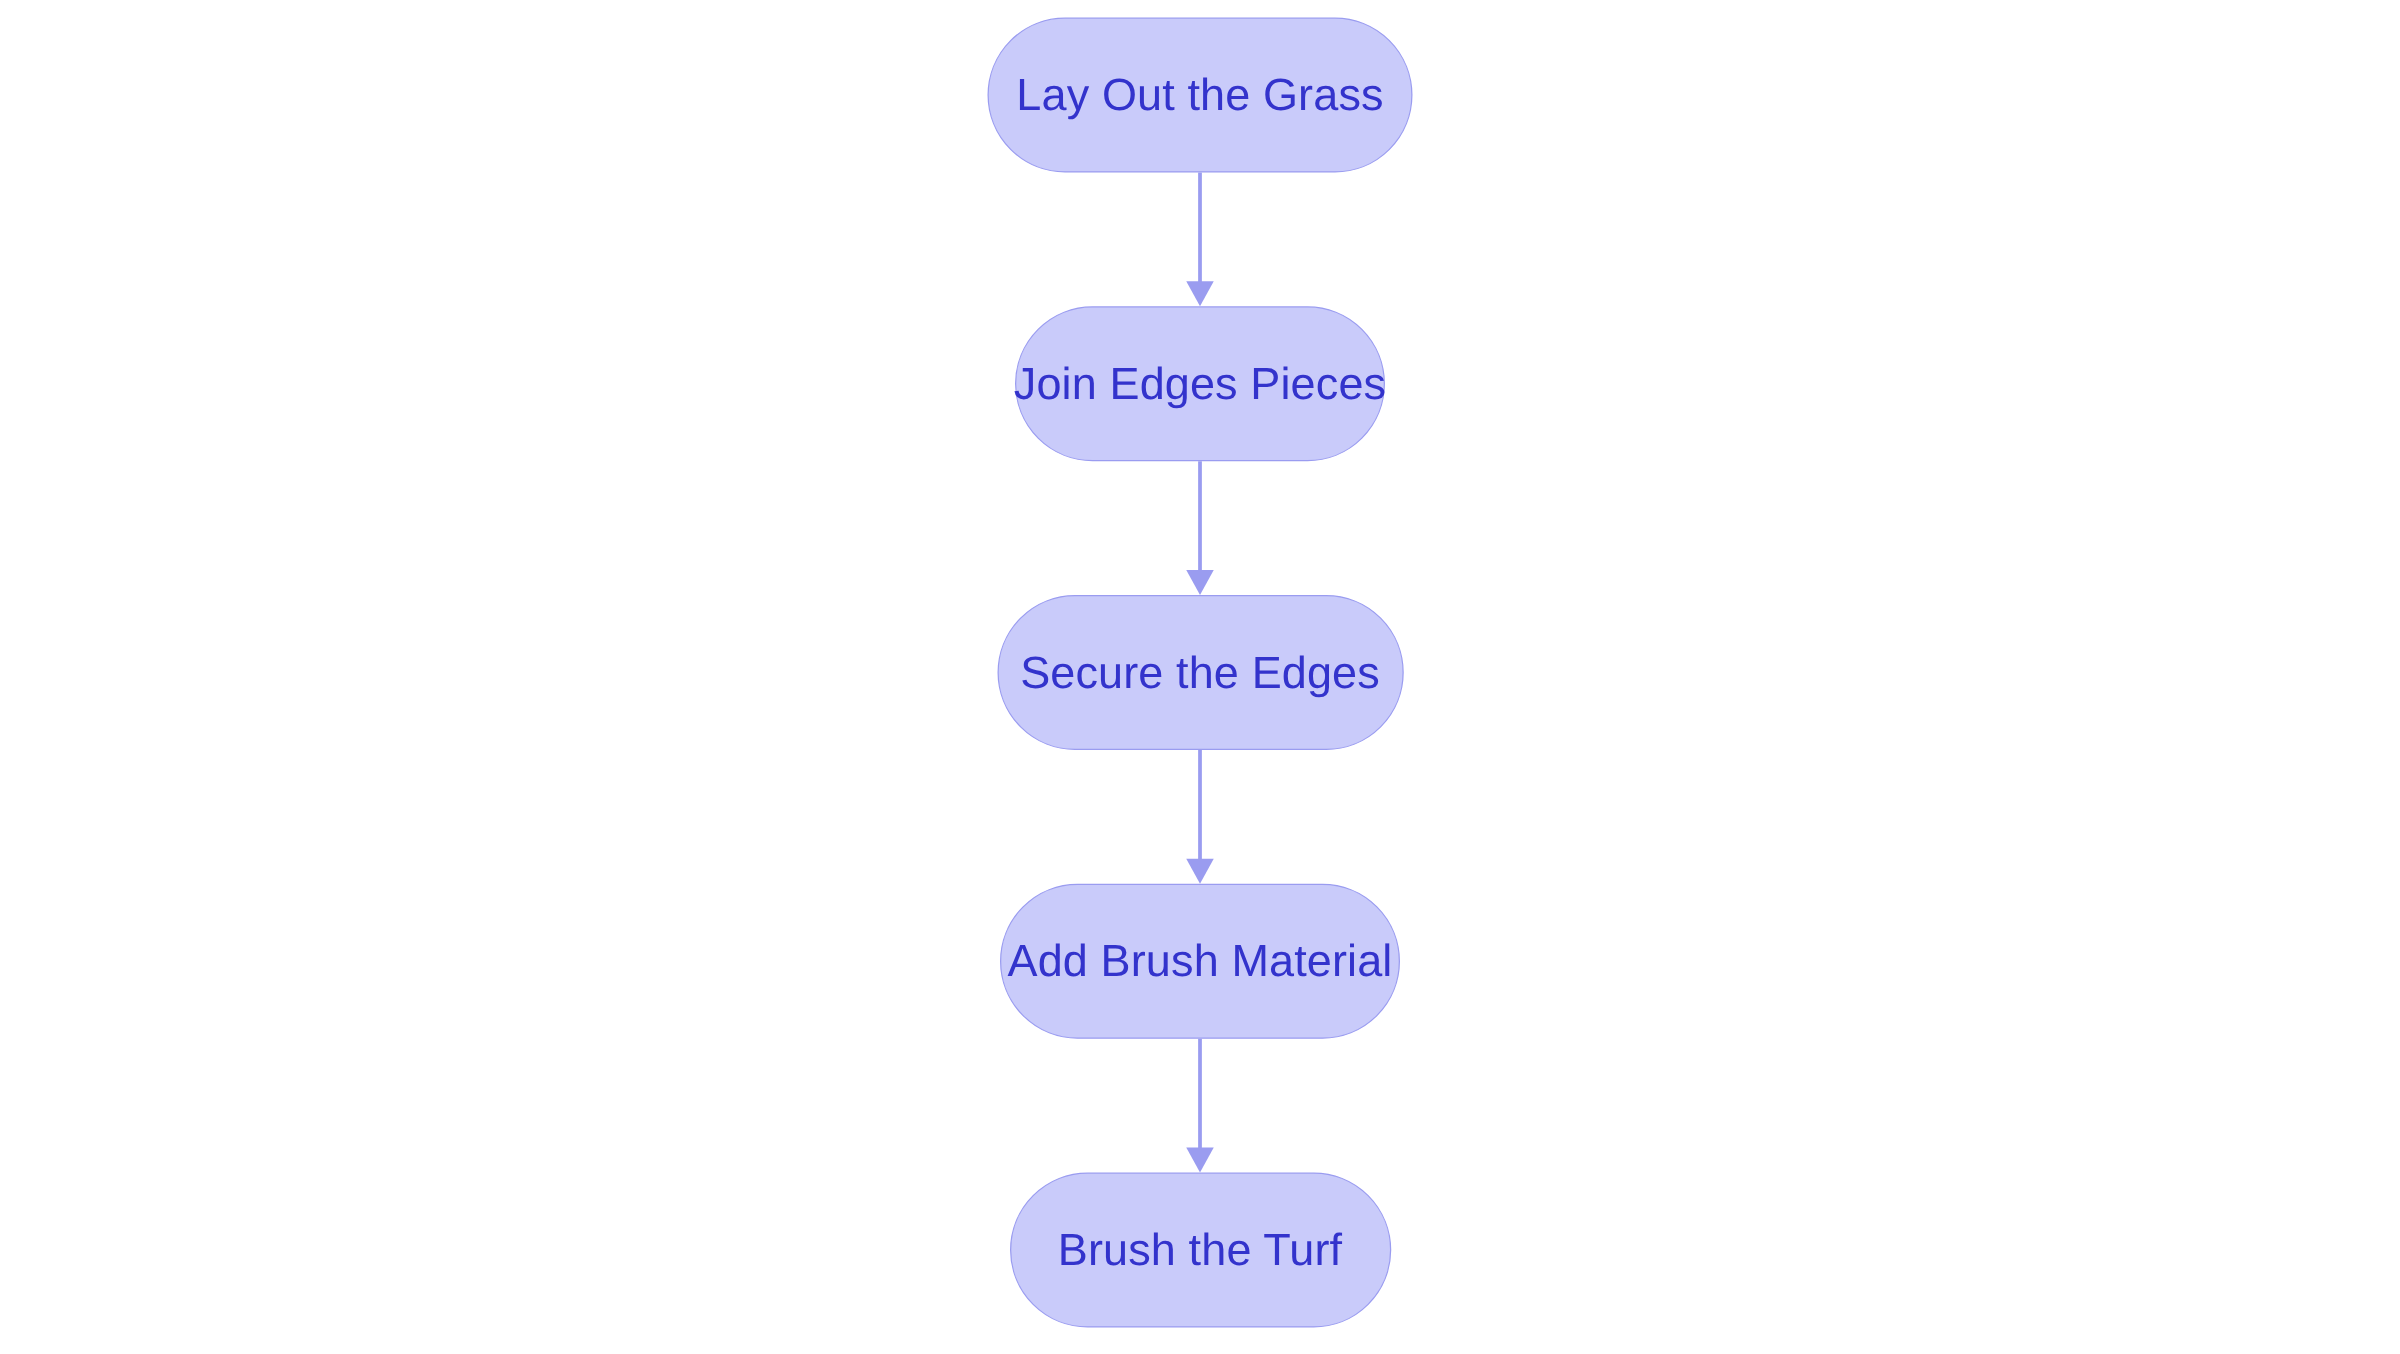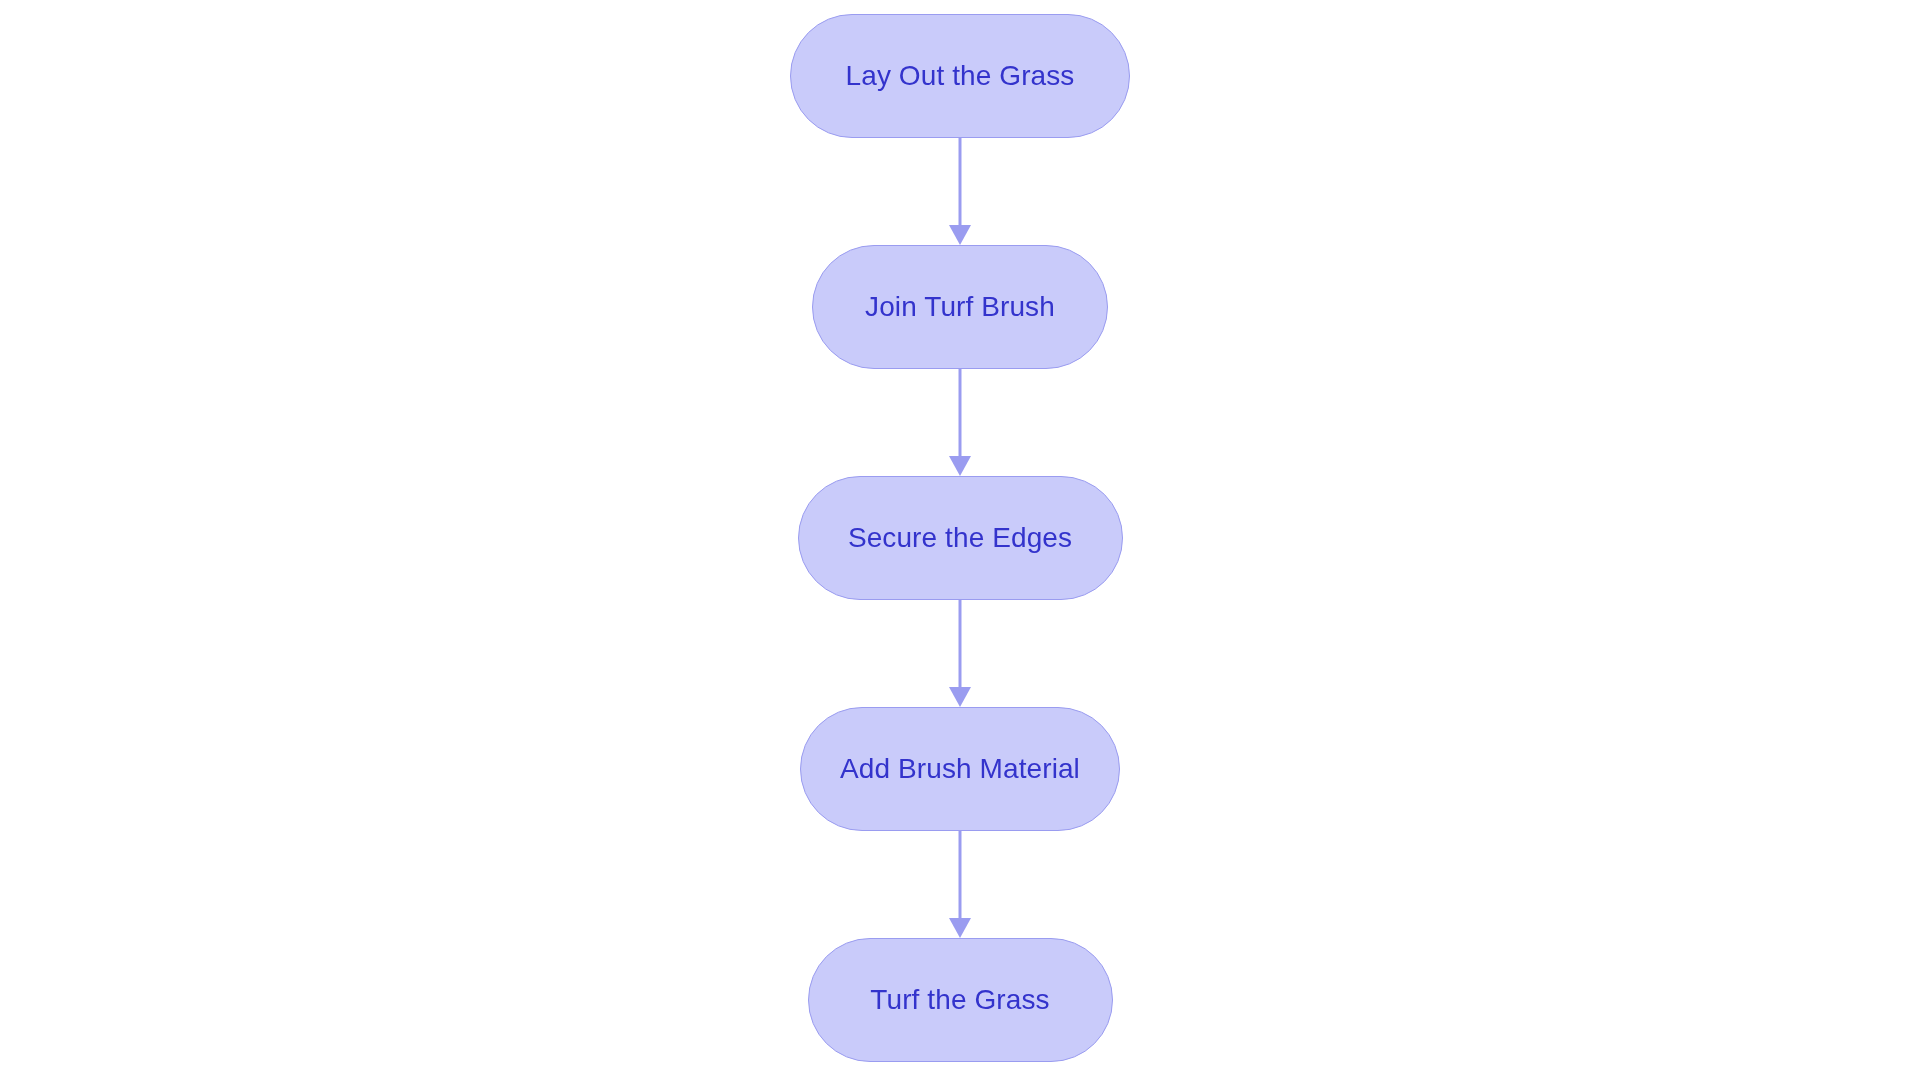--- a/index.html
+++ b/index.html
@@ -42,21 +42,21 @@
     justify-content: center;
     background: #c9cbfa;
     border: 1.6px solid #9a9cf0;
     border-radius: 62px;
     flex: 0 0 auto;
   }
 
   .node-label {
     color: #3333cc;
     font-family: "Liberation Sans", sans-serif;
-    font-size: 28px;
+    font-size: 36px;
     font-weight: 400;
     line-height: 1;
     letter-spacing: 0.1px;
     white-space: nowrap;
     padding: 0 38px;
   }
 
   
   .node.n0 { width: 340px; }
   .node.n1 { width: 296px; }
@@ -95,21 +95,21 @@
     </div>
 
     <div class="connector">
       <svg viewBox="0 0 24 107" xmlns="http://www.w3.org/2000/svg">
         <line x1="12" y1="0" x2="12" y2="88" stroke="#9a9cf0" stroke-width="3"></line>
         <polygon points="1,87 23,87 12,107" fill="#9a9cf0"></polygon>
       </svg>
     </div>
 
     <div class="node n1">
-      <span class="node-label">Join Turf Brush</span>
+      <span class="node-label">Join Edges Pieces</span>
     </div>
 
     <div class="connector">
       <svg viewBox="0 0 24 107" xmlns="http://www.w3.org/2000/svg">
         <line x1="12" y1="0" x2="12" y2="88" stroke="#9a9cf0" stroke-width="3"></line>
         <polygon points="1,87 23,87 12,107" fill="#9a9cf0"></polygon>
       </svg>
     </div>
 
     <div class="node n2">
@@ -128,17 +128,17 @@
     </div>
 
     <div class="connector">
       <svg viewBox="0 0 24 107" xmlns="http://www.w3.org/2000/svg">
         <line x1="12" y1="0" x2="12" y2="88" stroke="#9a9cf0" stroke-width="3"></line>
         <polygon points="1,87 23,87 12,107" fill="#9a9cf0"></polygon>
       </svg>
     </div>
 
     <div class="node n4">
-      <span class="node-label">Turf the Grass</span>
+      <span class="node-label">Brush the Turf</span>
     </div>
 
   </div>
 </div>
 
 </body></html>

